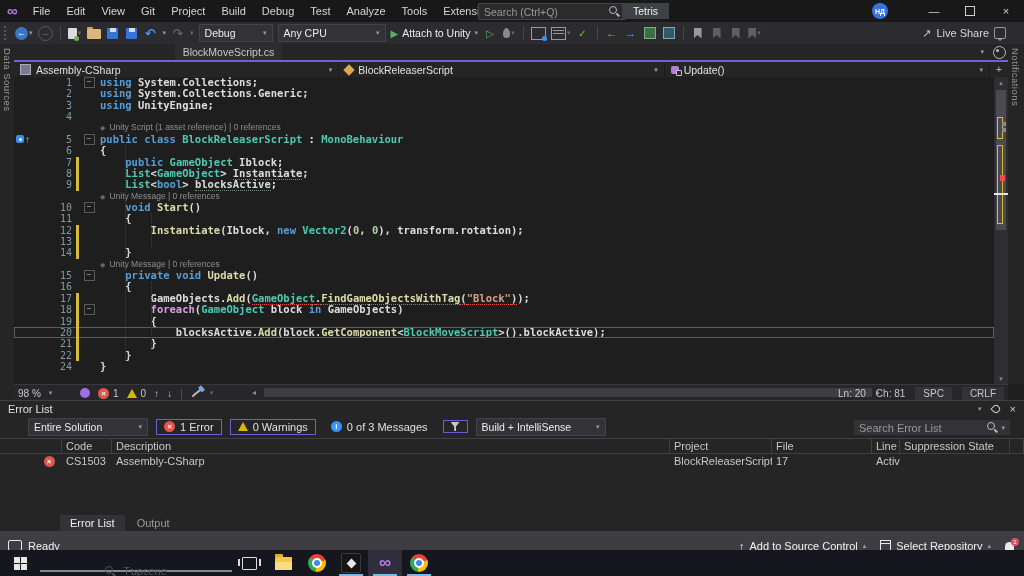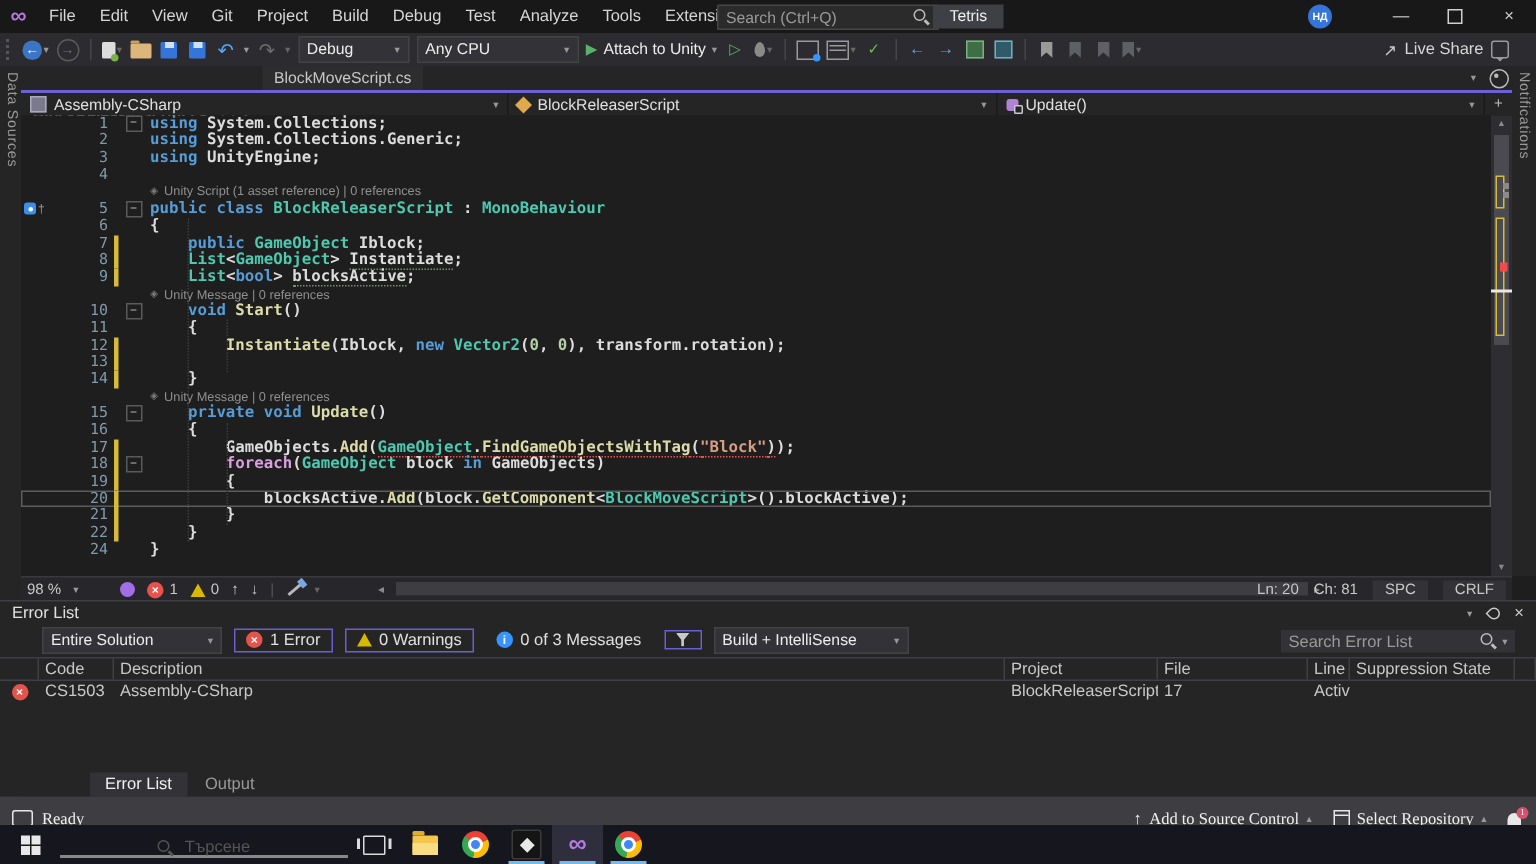--- a/index.html
+++ b/index.html
@@ -132,48 +132,48 @@
   #errorlist{position:absolute;left:0;top:400px;width:1024px;height:115px;background:#252526;border-top:1px solid #3f3f46;}
   #el-title{height:16px;display:flex;align-items:center;padding-left:8px;color:#e0e0e0;}
   #el-title-icons{position:absolute;right:8px;top:2px;display:flex;gap:10px;align-items:center;color:#ccc;}
   .pin-v{width:6px;height:6px;border:1px solid #ccc;border-radius:50% 50% 50% 0;transform:rotate(45deg);}
   #el-toolbar{height:19px;display:flex;align-items:center;gap:8px;padding-left:28px;}
   .el-btn{display:flex;align-items:center;gap:5px;padding:1px 7px;color:#e0e0e0;}
   .el-btn.sel{border:1px solid #6a5fd1;}
   .infodot{width:11px;height:11px;border-radius:50%;background:#3794ff;color:#fff;font-size:8px;line-height:11px;text-align:center;font-weight:bold;font-style:normal;}
   .funnel{width:9px;height:9px;background:#c8c8c8;clip-path:polygon(0 0,100% 0,60% 50%,60% 100%,40% 100%,40% 50%);position:relative;}
   #el-search{position:absolute;right:14px;top:19px;width:146px;height:15px;background:#333337;display:flex;align-items:center;justify-content:space-between;padding:0 5px;color:#9a9a9a;}
-  .elgrid{display:grid;grid-template-columns:26px 50px auto 102px 100px 28px 110px 14px;align-items:center;}
+  .elgrid{display:grid;grid-template-columns:26px 50px auto 102px 100px 28px 110px 14px;padding-left:36px;align-items:center;}
   #el-colhead{height:14px;border-top:1px solid #3f3f46;border-bottom:1px solid #3f3f46;color:#c8c8c8;margin-top:2px;}
   #el-colhead span{border-right:1px solid #3f3f46;padding-left:4px;height:14px;line-height:14px;overflow:hidden;}
   .erow{height:14px;color:#c8c8c8;}
   .erow span{padding-left:4px;white-space:nowrap;overflow:hidden;}
   .err-ico{width:11px;height:11px;border-radius:50%;background:#e5534b;color:#fff;font-size:8px;line-height:11px;text-align:center;font-weight:bold;justify-self:center;padding:0 !important;}
   
   #paneltabs{position:absolute;left:0;top:515px;width:1024px;height:16px;background:#252526;display:flex;padding-left:60px;box-sizing:border-box;gap:2px;}
   .ptab{padding:0 10px;line-height:16px;color:#9a9a9a;}
   .ptab.active{background:#333337;color:#f0f0f0;}
   
-  #statusbar{position:absolute;left:0;top:531px;width:1024px;height:29px;background:#3e3e42;display:flex;align-items:center;color:#f0f0f0;font-family:Liberation Serif, serif;}
+  #statusbar{position:absolute;left:0;top:531px;width:1024px;height:29px;background:#3e3e42;display:flex;align-items:center;color:#f0f0f0;}
   .ready-ico{width:12px;height:9px;border:1.4px solid #e8e8e8;border-radius:2px;position:relative;margin:0 6px 0 8px;}
   .ready-ico::after{content:"";position:absolute;left:1px;bottom:-4px;border-left:3px solid transparent;border-right:3px solid transparent;border-top:3px solid #e8e8e8;}
   #status-right{position:absolute;right:10px;display:flex;align-items:center;gap:14px;}
   .st-item{display:flex;align-items:center;gap:5px;}
   .repo-ico{width:9px;height:9px;border:1px solid #e8e8e8;position:relative;}
   .repo-ico::before{content:"";position:absolute;left:0;right:0;top:1.5px;height:1px;background:#e8e8e8;}
   .bell{width:9px;height:8px;background:#e8e8e8;border-radius:5px 5px 0 0;position:relative;}
   .bell::after{content:"";position:absolute;left:-1px;bottom:-2px;width:11px;height:2px;background:#e8e8e8;}
   .bell-badge{position:absolute;right:-5px;top:-4px;width:8px;height:8px;border-radius:50%;background:#d4526e;color:#fff;font-size:6px;line-height:8px;text-align:center;}
   
   #taskbar{position:absolute;left:0;top:550px;width:1024px;height:26px;background:#16161e;display:flex;align-items:stretch;}
   .tb-cell{display:flex;align-items:center;justify-content:center;position:relative;}
   #start{width:40px;}
   .winlogo{display:grid;grid-template-columns:6px 6px;grid-template-rows:6px 6px;gap:1px;}
   .winlogo i{background:#e8e8e8;}
-  #tb-search{width:192px;background:#f2f2f2;margin:20px 0;display:flex;align-items:flex-end;gap:7px;padding:0 8px;color:#555;border:1px solid #888;box-sizing:border-box;}
+  #tb-search{width:192px;background:#f2f2f2;margin:20px 0;display:flex;align-items:center;gap:7px;padding:0 8px;color:#555;border:1px solid #888;box-sizing:border-box;}
   .magd::before{border-color:#555;}
   .magd::after{background:#555;}
   #tb-search .bimg{position:absolute;right:1px;top:1px;bottom:1px;width:34px;background:linear-gradient(110deg,#3b6ea5 0 40%,#7fae6a 40% 70%,#a5793b 70%);}
   .taskview{width:13px;height:11px;border:1.4px solid #dcdcdc;border-radius:1px;position:relative;}
   .taskview::before{content:"";position:absolute;left:-5px;top:1px;width:2px;height:7px;background:#dcdcdc;}
   .taskview::after{content:"";position:absolute;right:-5px;top:1px;width:2px;height:7px;background:#dcdcdc;}
   .appcell{width:34px;}
   .appcell.active{background:#2e2e3c;}
   .runline{position:absolute;left:5px;right:5px;bottom:0;height:2px;background:#76b9ed;}
   .folder-big{width:17px;height:13px;background:#f4c64e;border-radius:1px;position:relative;}

